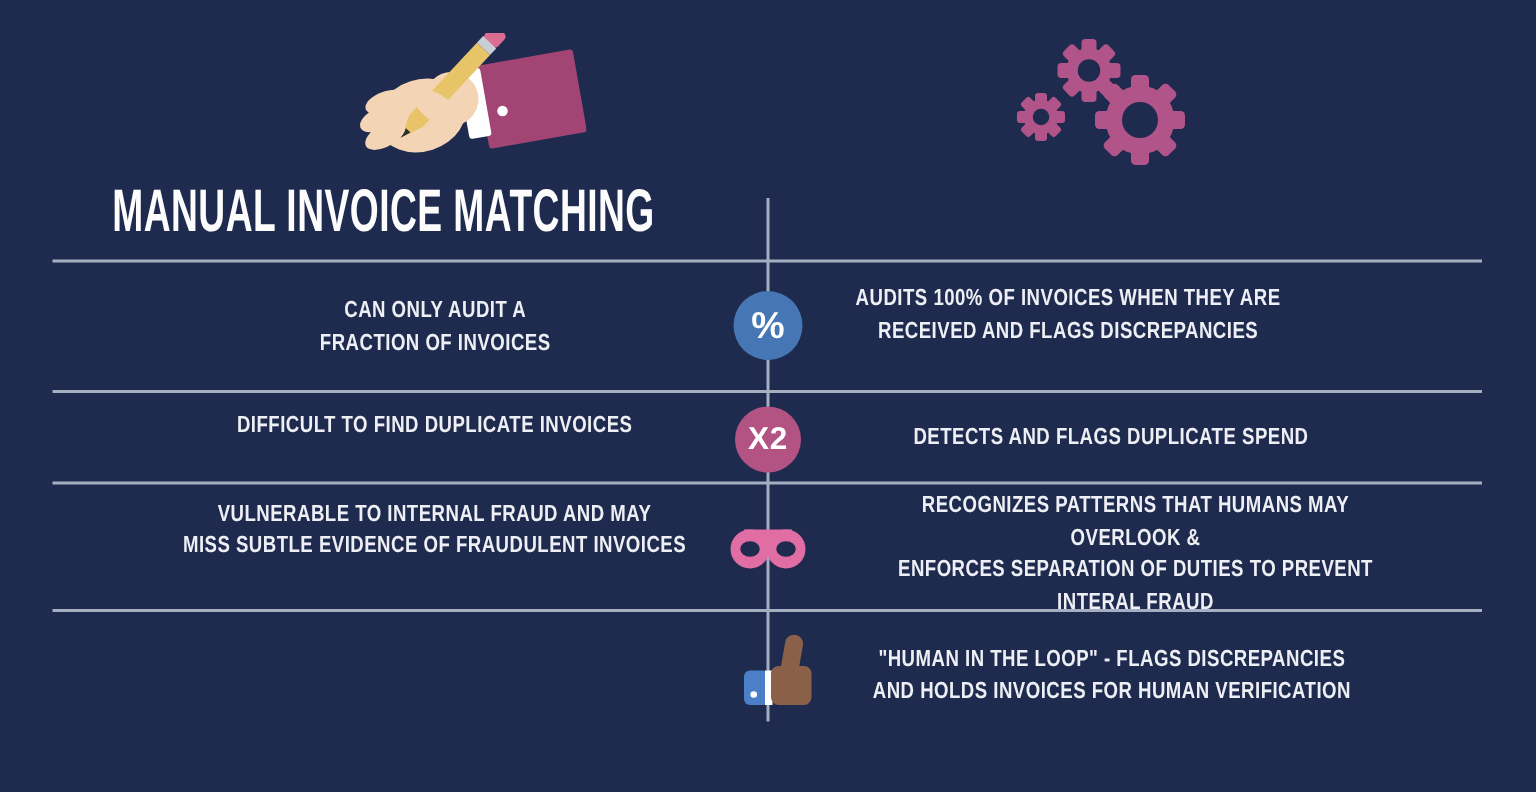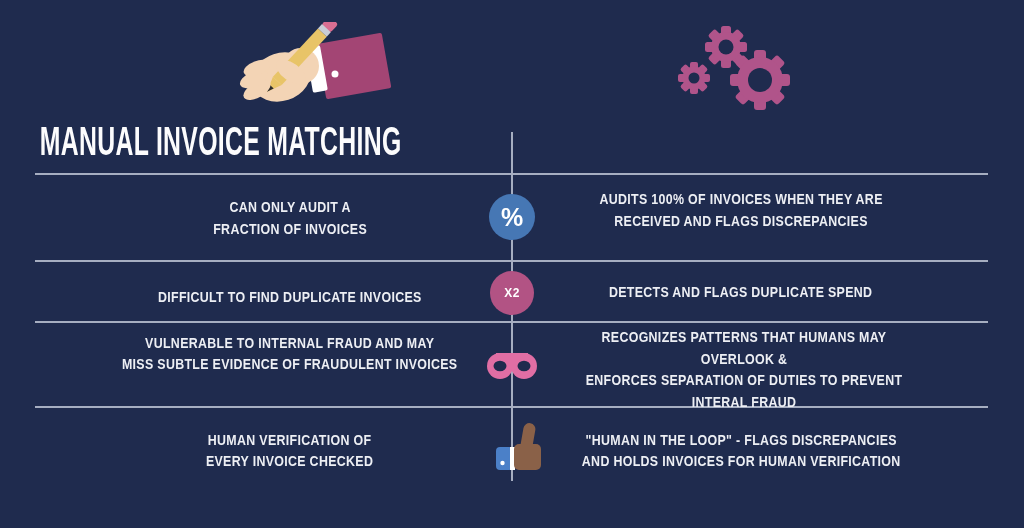--- a/index.html
+++ b/index.html
@@ -2,42 +2,42 @@
 <html><head>
 <meta charset="utf-8">
 <style>
   html,body{margin:0;padding:0;background:#10182e;}
   .stage{
     position:relative;width:1024px;height:528px;overflow:hidden;
     background:#1F2B4E;
     font-family:"Liberation Sans", sans-serif;
   }
   .heading{position:absolute;top:120px;width:512px;height:42px;
-    display:flex;align-items:center;justify-content:flex-end;}
+    display:flex;align-items:center;justify-content:center;}
   .heading span{
     display:inline-block;white-space:nowrap;
     font-size:40px;font-weight:bold;color:#FCFCFD;
     letter-spacing:0.5px;transform:scaleX(0.62);transform-origin:50% 50%;
   }
   .hline{position:absolute;left:35px;width:953px;height:2px;background:#A6AEC1;}
   .vline{position:absolute;left:511px;top:132px;width:2px;height:349px;background:#A6AEC1;}
   .cell{position:absolute;display:flex;align-items:center;justify-content:center;}
   .cell span{
     display:inline-block;white-space:pre-line;text-align:center;
     font-size:15.5px;font-weight:bold;line-height:21.5px;
     letter-spacing:0.4px;color:#EDEFF4;
     transform:scaleX(0.8);transform-origin:50% 50%;
   }
   .badge{
     position:absolute;border-radius:50%;
     display:flex;align-items:center;justify-content:center;
     color:#ffffff;font-weight:bold;
   }
   .badge.pct{left:489px;top:194px;width:46px;height:46px;font-size:25px;}
-  .badge.x2{left:490px;top:271px;width:44px;height:44px;font-size:12px;letter-spacing:0.5px;}
+  .badge.x2{left:490px;top:271px;width:44px;height:44px;font-size:21px;letter-spacing:0.5px;}
   .icon-abs{position:absolute;}
 </style>
 </head>
 <body>
 
 <div class="stage">
 
   <svg class="icon-abs" style="left:221px;top:22px" width="170" height="88" viewBox="0 0 170 88">
 
     <rect x="100" y="16" width="66" height="56" rx="2" fill="#A34574" transform="rotate(-10 133 44)"></rect>
@@ -102,55 +102,51 @@
   <div class="hline" style="top:406px"></div>
   <div class="vline"></div>
 
   <div class="cell" style="left:68px;top:174px;width:444px;height:87px">
     <span>CAN ONLY AUDIT A
 FRACTION OF INVOICES</span>
   </div>
   <div class="badge pct" style="background:#4677B4">
     <span>%</span>
   </div>
-  <div class="cell" style="left:519px;top:174px;width:444px;height:71px">
+  <div class="cell" style="left:490px;top:174px;width:444px;height:71px">
     <span>AUDITS 100% OF INVOICES WHEN THEY ARE
 RECEIVED AND FLAGS DISCREPANCIES</span>
   </div>
 
-  <div class="cell" style="left:68px;top:275px;width:444px;height:44px">
+  <div class="cell" style="left:68px;top:262px;width:444px;height:44px">
     <span>DIFFICULT TO FIND DUPLICATE INVOICES</span>
   </div>
   <div class="badge x2" style="background:#B25384">
     <span>X2</span>
   </div>
   <div class="cell" style="left:519px;top:261px;width:444px;height:62px">
     <span>DETECTS AND FLAGS DUPLICATE SPEND</span>
   </div>
 
   <div class="cell" style="left:68px;top:322px;width:444px;height:62px">
     <span>VULNERABLE TO INTERNAL FRAUD AND MAY
 MISS SUBTLE EVIDENCE OF FRAUDULENT INVOICES</span>
   </div>
   <svg class="icon-abs" style="left:486px;top:349px" width="52" height="34" viewBox="0 0 52 34">
     <circle cx="14" cy="17" r="13" fill="#E06EA4"></circle>
     <circle cx="38" cy="17" r="13" fill="#E06EA4"></circle>
     <rect x="10" y="4" width="32" height="15" fill="#E06EA4"></rect>
     <ellipse cx="14" cy="17" rx="6.5" ry="5.2" fill="#1F2B4E"></ellipse>
     <ellipse cx="38" cy="17" rx="6.5" ry="5.2" fill="#1F2B4E"></ellipse>
   </svg>
-  <div class="cell" style="left:522px;top:322px;width:444px;height:94px">
+  <div class="cell" style="left:535px;top:322px;width:444px;height:94px">
     <span>RECOGNIZES PATTERNS THAT HUMANS MAY OVERLOOK &amp;
 ENFORCES SEPARATION OF DUTIES TO PREVENT INTERAL FRAUD</span>
   </div>
 
-  <div class="cell" style="left:68px;top:407px;width:444px;height:86px">
-    <span>HUMAN VERIFICATION OF
-EVERY INVOICE CHECKED</span>
-  </div>
   <svg class="icon-abs" style="left:495px;top:423px" width="52" height="50" viewBox="0 0 52 50">
     <rect x="1" y="24" width="17" height="23" rx="4" fill="#4B80C8"></rect>
     <rect x="15" y="24" width="5" height="23" fill="#FFFFFF"></rect>
     <circle cx="7.5" cy="40" r="2.2" fill="#FFFFFF"></circle>
     <rect x="27" y="0" width="12" height="28" rx="6" fill="#8A6148" transform="rotate(10 33 14)"></rect>
     <rect x="19" y="21" width="27" height="26" rx="5" fill="#8A6148"></rect>
   </svg>
   <div class="cell" style="left:519px;top:407px;width:444px;height:86px">
     <span>"HUMAN IN THE LOOP" - FLAGS DISCREPANCIES
 AND HOLDS INVOICES FOR HUMAN VERIFICATION</span>

